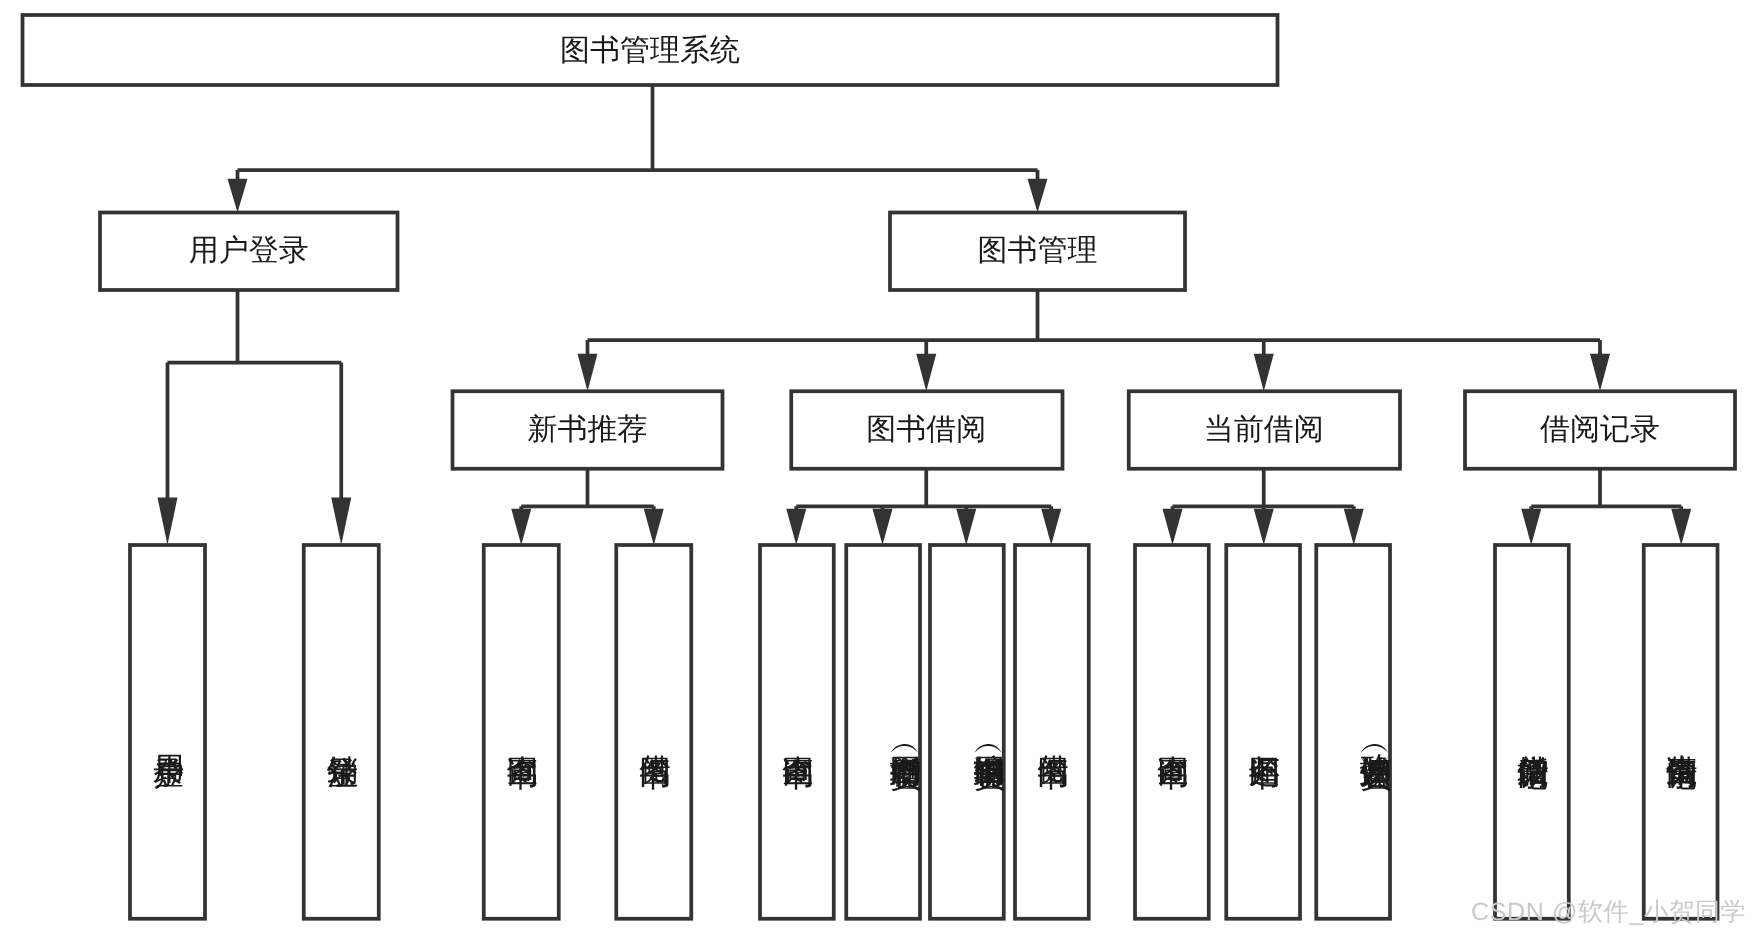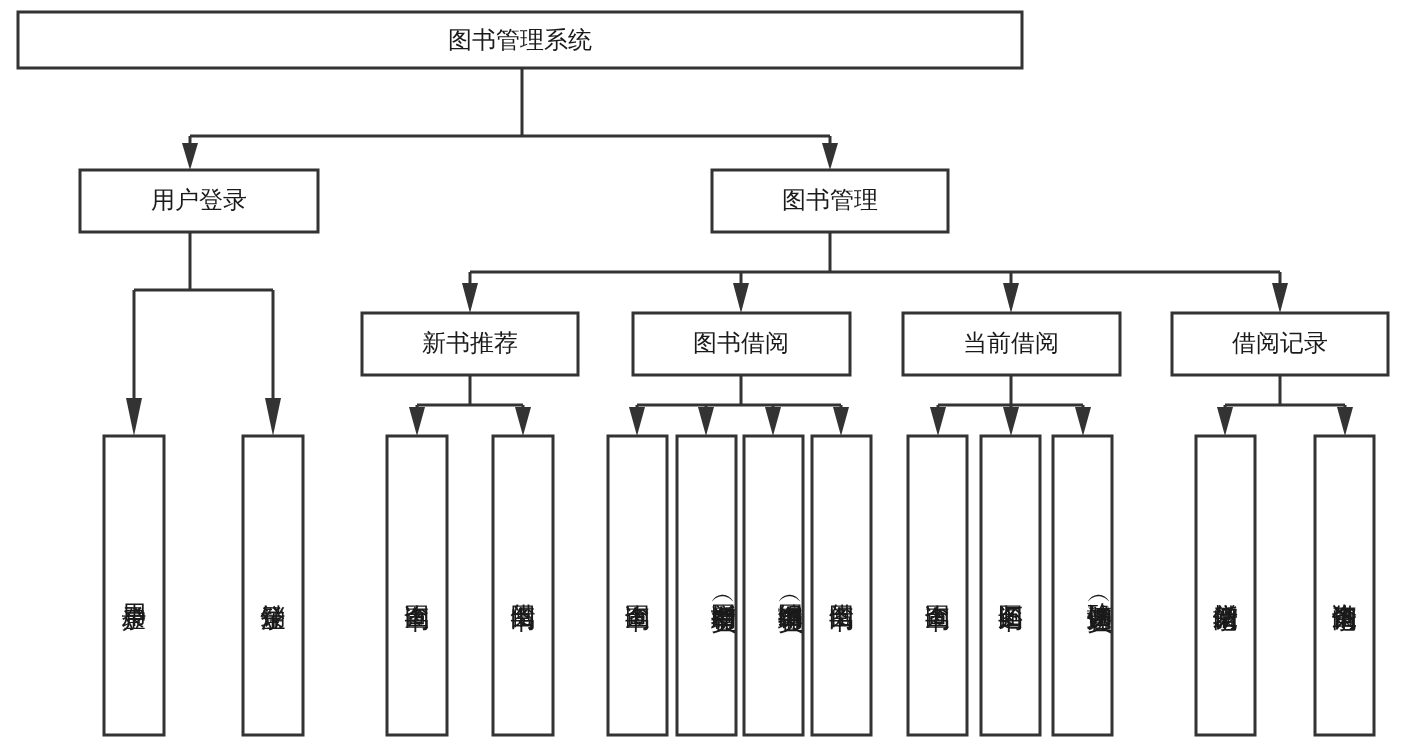--- a/index.html
+++ b/index.html
@@ -198,13 +198,14 @@
   <div class="node-label-v" style="left:744px; top:440px; width:59px; height:295px; display:flex; align-items:flex-start; justify-content:center;">编辑图书（管理员）</div>
   <div class="node-label-v" style="left:812px; top:436px; width:59px; height:299px; display:flex; align-items:center; justify-content:center;">借阅图书</div>
 
   <div class="node-label-v" style="left:908px; top:436px; width:59px; height:299px; display:flex; align-items:center; justify-content:center;">查询图书</div>
   <div class="node-label-v" style="left:981px; top:436px; width:59px; height:299px; display:flex; align-items:center; justify-content:center;">归还图书</div>
   <div class="node-label-v" style="left:1053px; top:440px; width:59px; height:295px; display:flex; align-items:flex-start; justify-content:center;">确认归还（管理员）</div>
 
   <div class="node-label-v" style="left:1196px; top:436px; width:59px; height:299px; display:flex; align-items:center; justify-content:center;">新增借阅记录</div>
   <div class="node-label-v" style="left:1315px; top:436px; width:59px; height:299px; display:flex; align-items:center; justify-content:center;">查询借阅记录</div>
 
+  <div class="watermark">CSDN @软件_小贺同学</div>
 </div>
 
 </body></html>

